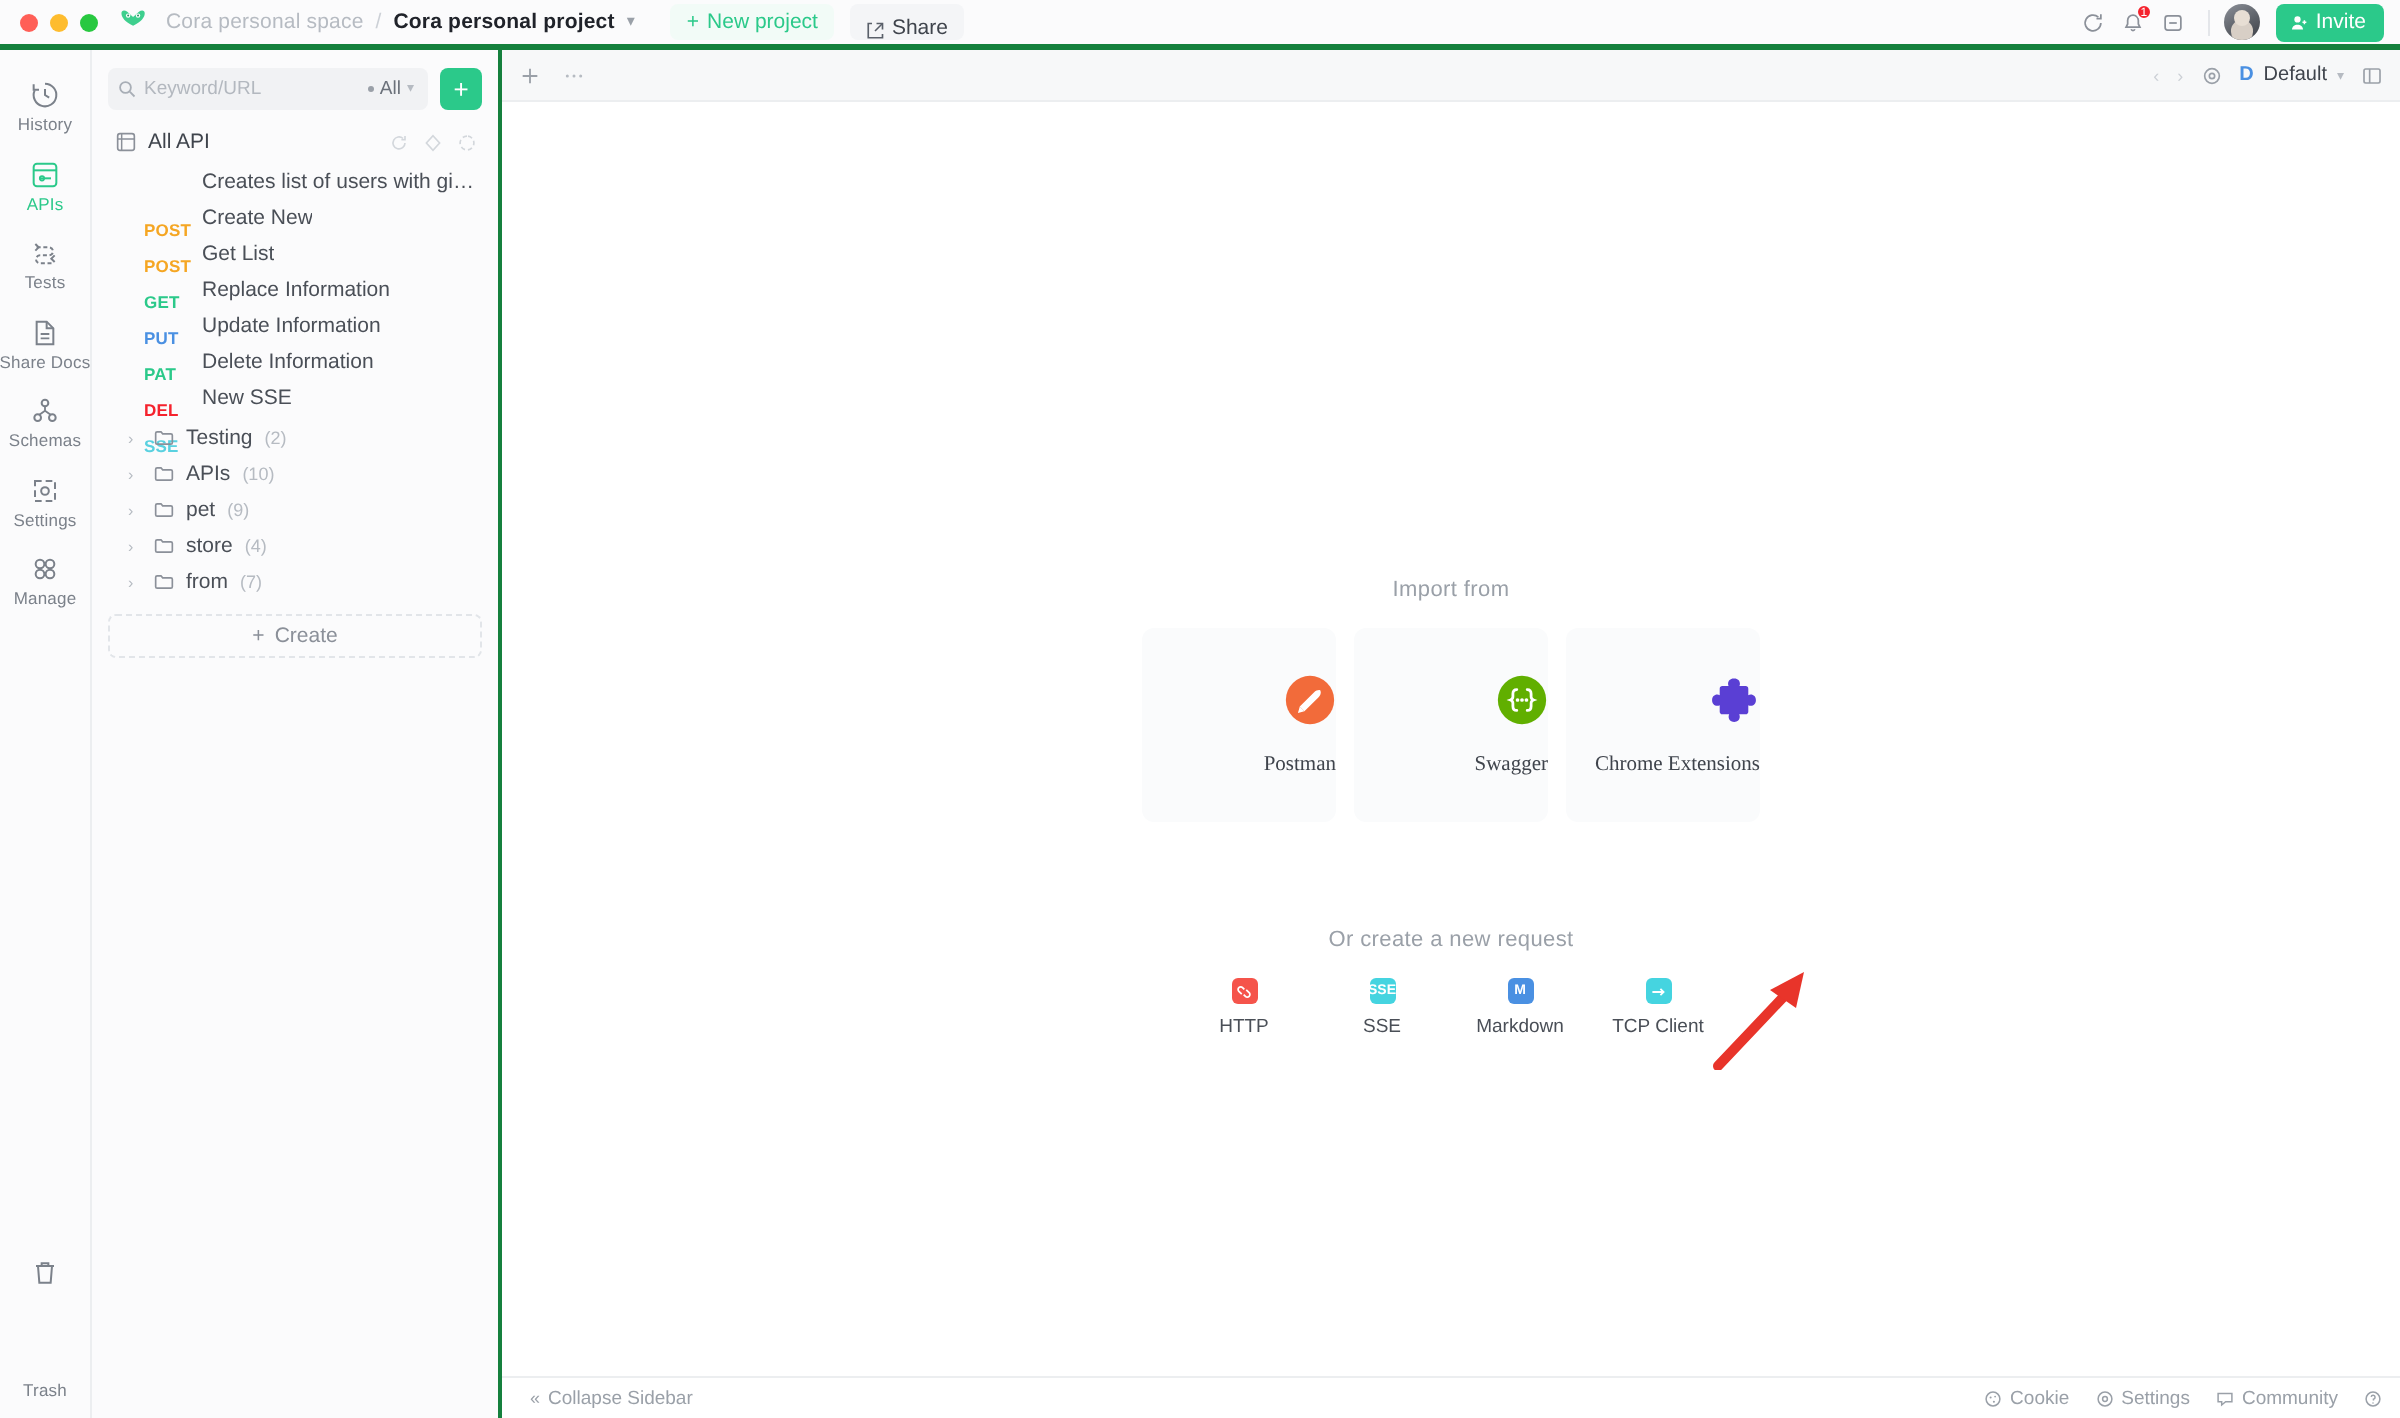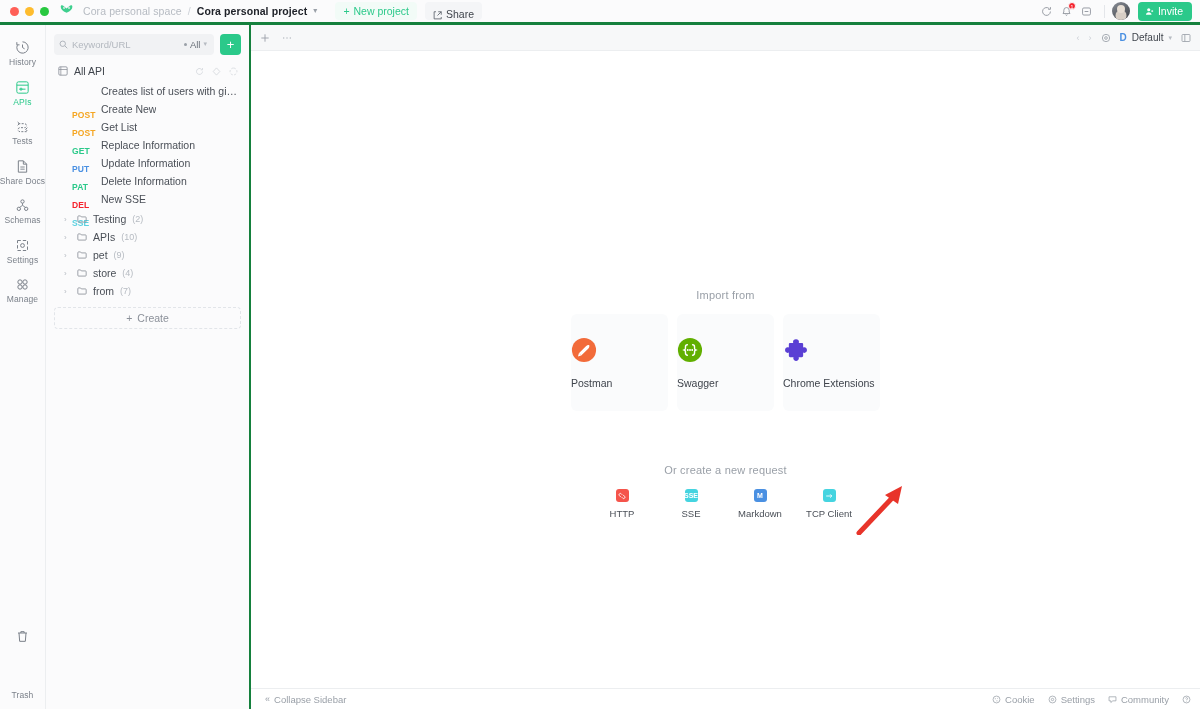--- a/index.html
+++ b/index.html
@@ -186,21 +186,21 @@
   .navarrow { color: #ccd0d6; font-size: 9px; }
 
   .canvas { flex: 1; position: relative; display: flex; flex-direction: column;
             align-items: center; justify-content: flex-start; padding-top: 238px; }
 
   .sec-title { font-size: 11px; color: #9aa0a8; margin-bottom: 13px; letter-spacing: .2px; }
 
   .cards { display: flex; gap: 9px; }
   .card {
     width: 97px; height: 97px; background: #fafbfc; border-radius: 6px;
-    display: flex; flex-direction: column; align-items: flex-start; justify-content: center; gap: 14px;
+    display: flex; flex-direction: column; align-items: flex-end; justify-content: center; gap: 14px; font-family: Liberation Serif, serif;
   }
   .card .clabel { font-size: 10.5px; color: #3f444c; }
 
   .ico28 { width: 26px; height: 26px; display:block; }
 
   .sec-title2 { font-size: 11px; color: #9aa0a8; margin: 53px 0 13px; letter-spacing: .2px; }
   .reqs { display: flex; gap: 23px; align-items: flex-start; }
   .req { display: flex; flex-direction: column; align-items: center; gap: 6px; width: 46px; }
   .req .rlabel2 { font-size: 9.5px; color: #4a4f57; white-space: nowrap; }
   .sq {

